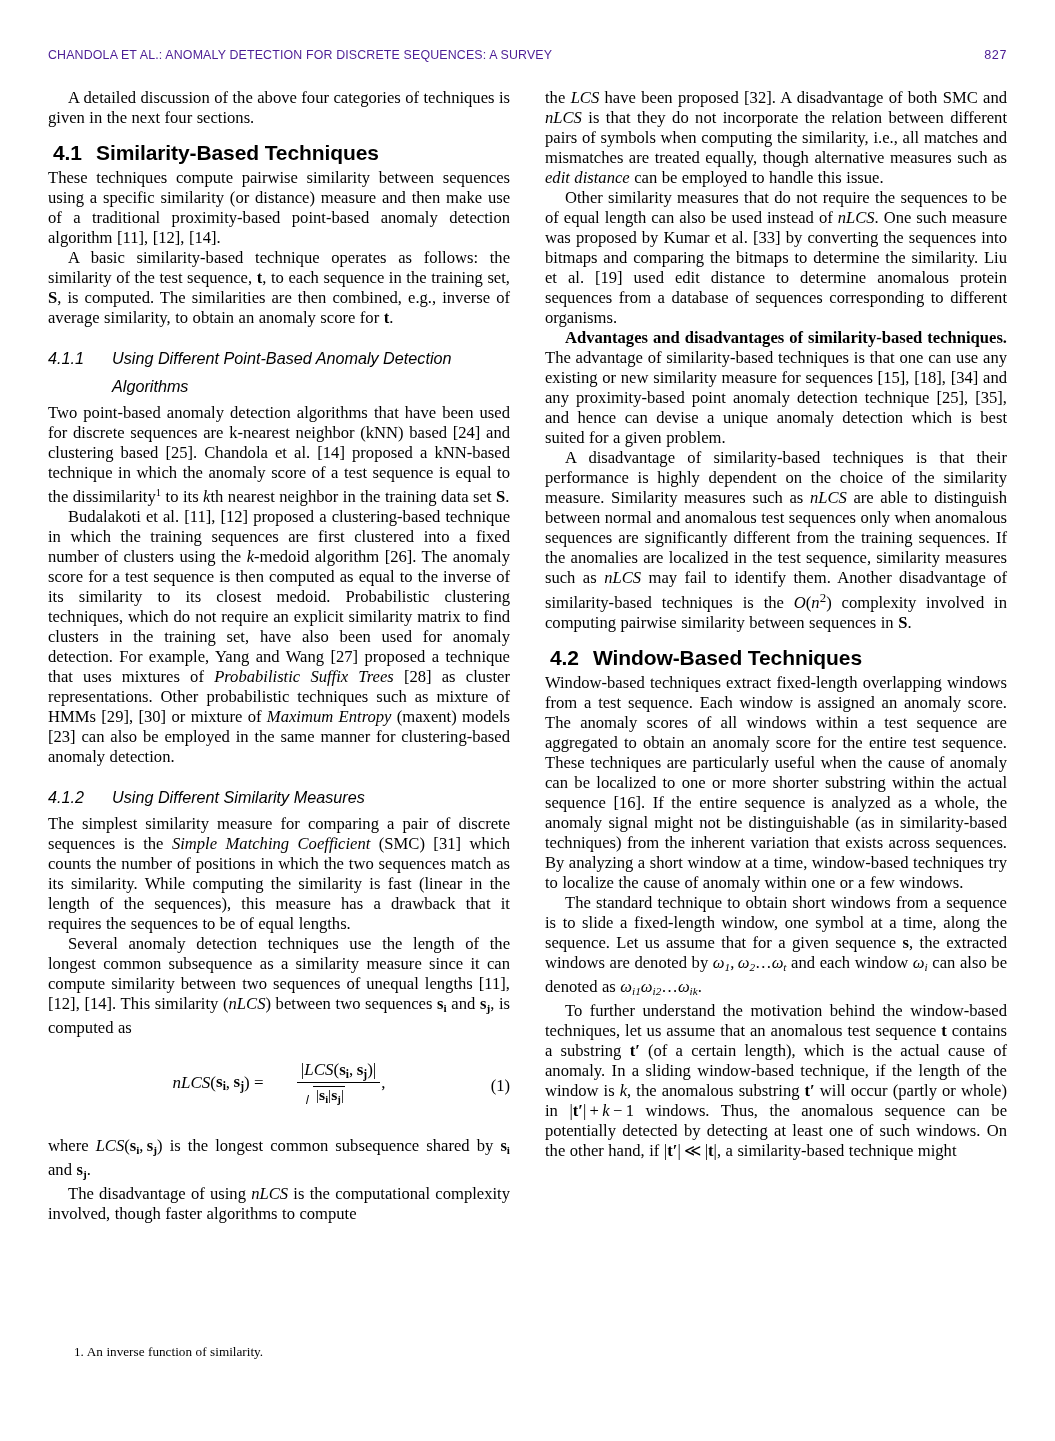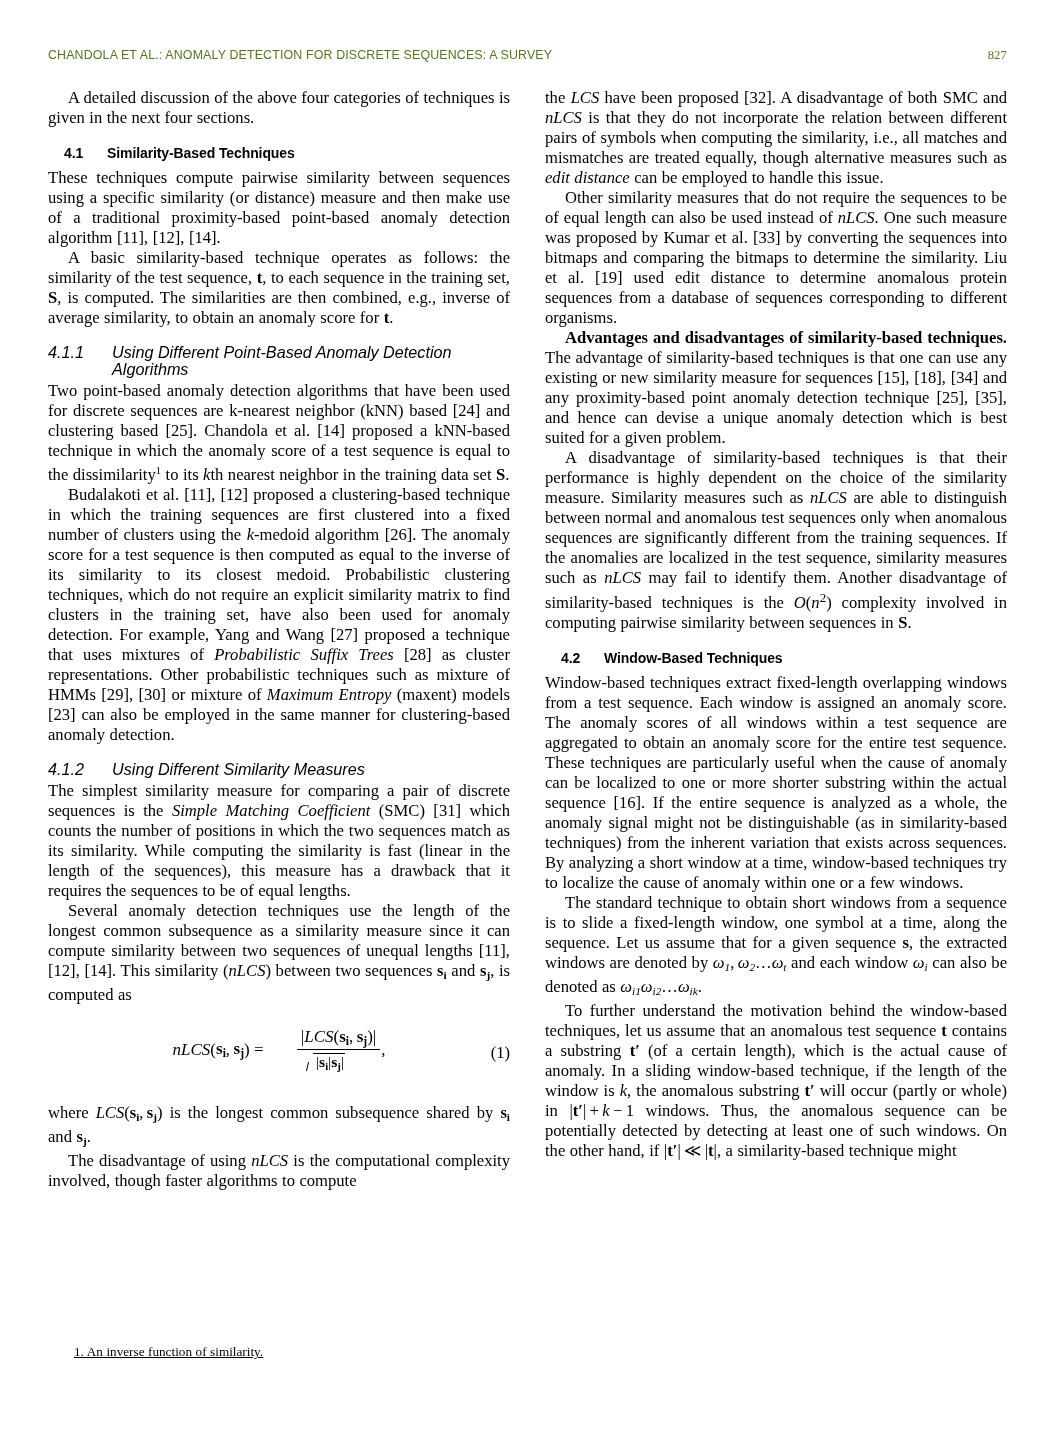--- a/index.html
+++ b/index.html
@@ -26,24 +26,24 @@
     position: absolute;
     left: 48px;
     top: 48px;
     width: 959px;
     display: flex;
     justify-content: space-between;
     align-items: baseline;
     font-family: "Liberation Sans", sans-serif;
     font-size: 12.4px;
     letter-spacing: 0.15px;
-    color: #4d7c0f;
+    color: #4c1d95;
   }
   .running-head .folio {
-    font-family: Liberation Serif, serif;
+    font-family: Liberation Mono, monospace;
     font-size: 12.6px;
     font-weight: 400;
     text-align: right;
   }
   
   .columns {
     position: absolute;
     left: 48px;
     top: 88px;
     width: 959px;
@@ -64,38 +64,38 @@
     line-height: 20px;
     text-align: justify;
     text-justify: inter-word;
     hyphens: none;
     word-spacing: 0.02em;
   }
   p.indent { text-indent: 20px; }
   p.noindent { text-indent: 0; }
 
   h2.sec {
-    margin: 14px 0 4px 16px;
+    margin: 14px 0 4px 5px;
     font-family: "Liberation Sans", sans-serif;
-    font-size: 14px;
+    font-size: 21px;
     font-weight: bold;
     letter-spacing: -0.1px;
     line-height: 22px;
   }
   h2.sec .num {
     display: inline-block;
     width: 43px;
   }
   h3.subsec {
     margin: 16px 0 3px 0;
     font-family: "Liberation Sans", sans-serif;
     font-size: 16.2px;
     font-style: italic;
     font-weight: normal;
-    line-height: 17px;
+    line-height: 28px;
     padding-left: 64px;
     text-indent: -64px;
   }
   h3.subsec .num {
     display: inline-block;
     width: 64px;
     text-indent: 0;
   }
   .runin { font-weight: bold; }
   i, em { font-style: italic; }
@@ -196,21 +196,20 @@
     font-size: 0.92em;
   }
   .vbar { font-style: normal; }
 
   
   .footnote {
     position: absolute;
     left: 0;
     top: 1255px;
     width: 462px;
-    text-decoration: underline;
   }
   .footnote p {
     font-size: 13.2px;
     line-height: 17px;
     text-align: left;
     text-indent: 0;
     padding-left: 26px;
   }
   .omega { font-style: italic; font-family: Liberation Serif, serif; margin-top: 29px; }
 </style>

